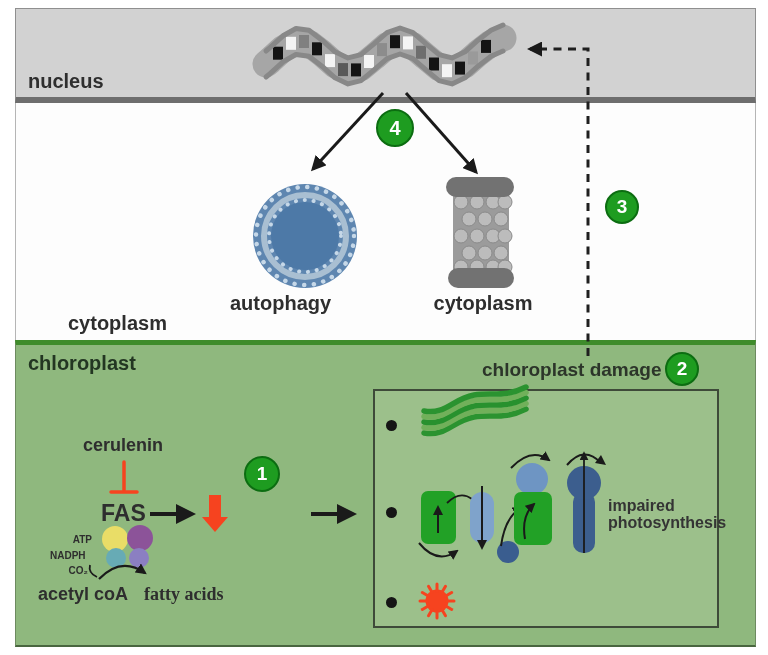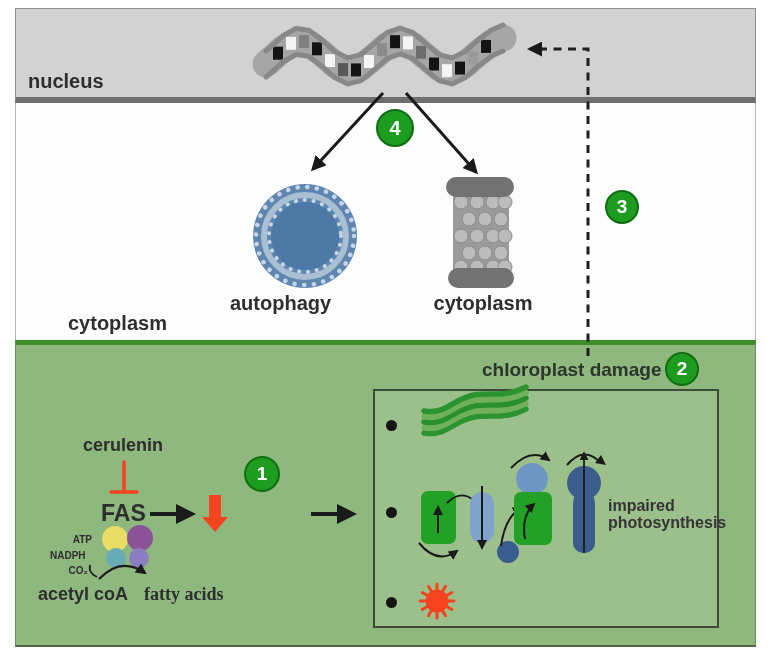--- a/index.html
+++ b/index.html
@@ -172,20 +172,21 @@
         <line x1="432" y1="592.3" x2="428.5" y2="586.3"></line>
           <line x1="437" y1="591" x2="437" y2="584"></line>
         <line x1="442" y1="592.3" x2="445.5" y2="586.3"></line>
           <line x1="445.7" y1="596" x2="451.7" y2="592.5"></line>
       </g>
     </g>
   </svg>
 
   <div class="lbl region-lbl" style="left:28px;top:70px;">nucleus</div>
   <div class="lbl region-lbl" style="left:28px;top:312px;margin-left:40px;">cytoplasm</div>
+  <div class="lbl region-lbl green-lbl" style="left:28px;top:352px;">chloroplast</div>
 
   <div class="lbl" style="left:230px;top:292px;width:150px;text-align:left;font-size:20px;">autophagy</div>
   <div class="lbl" style="left:408px;top:292px;width:150px;text-align:center;font-size:20px;">cytoplasm</div>
 
   <div class="lbl green-lbl" style="left:482px;top:359px;font-size:19px;color:#2c352a;">chloroplast damage</div>
 
   <div class="lbl" style="left:83px;top:435px;font-size:18px;">cerulenin</div>
   <div class="lbl" style="left:101px;top:500px;font-size:23px;">FAS</div>
 
   <div class="lbl" style="left:58px;top:534px;width:34px;text-align:right;font-size:10px;">ATP</div>

